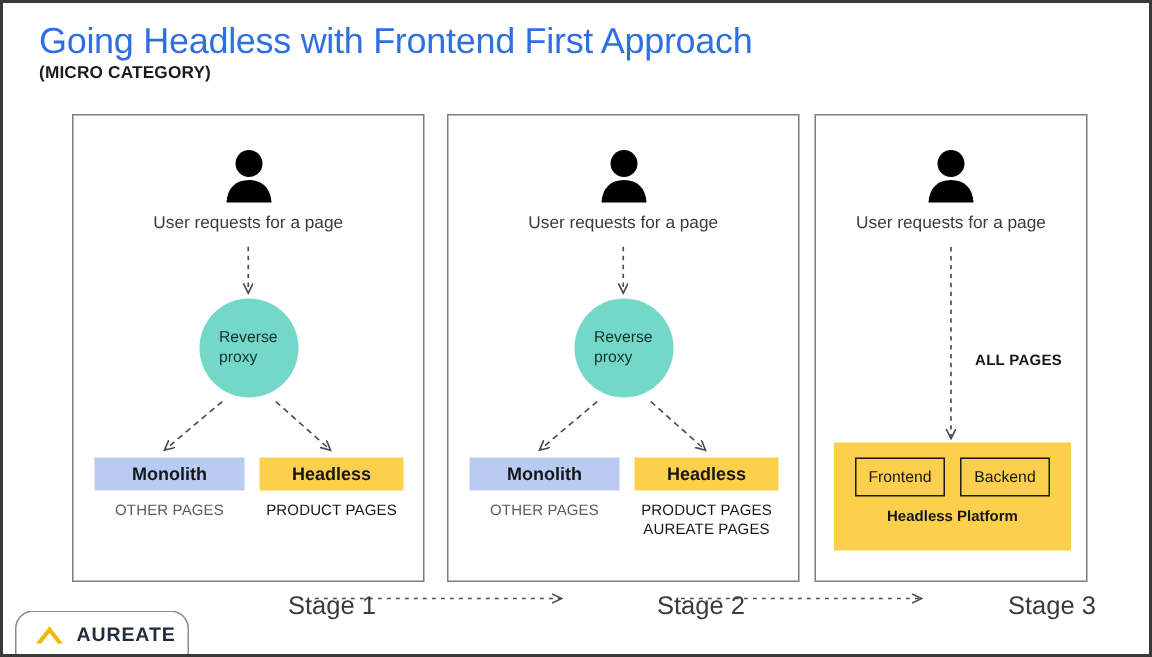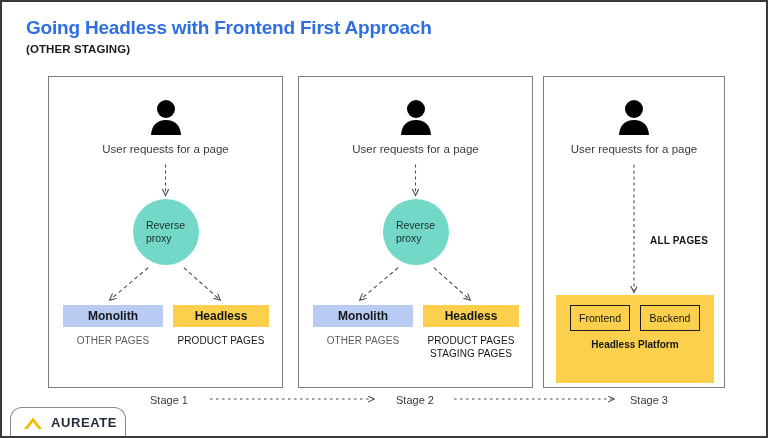--- a/index.html
+++ b/index.html
@@ -22,22 +22,22 @@
   }
 
   
   #header {
     position: absolute;
     left: 24px;
     top: 14px;
     width: 700px;
   }
   #title {
-    font-size: 19px;
-    font-weight: bold;
+    font-size: 24px;
+    font-weight: normal;
     color: #2f6fe0;
     letter-spacing: -0.2px;
     line-height: 24px;
     white-space: nowrap;
   }
   #subtitle {
     margin-top: 3px;
     font-size: 11.5px;
     font-weight: bold;
     color: #1b1b1b;
@@ -148,21 +148,21 @@
     font-size: 10px;
     font-weight: bold;
     color: #14161a;
     letter-spacing: 0.2px;
   }
   #platform {
     position: absolute;
     top: 218px;
     left: 12px;
     width: 158px;
-    height: 88px;
+    height: 72px;
     background: #fccf4d;
   }
   #platform-row {
     position: absolute;
     top: 10px;
     left: 0;
     width: 100%;
     display: flex;
     justify-content: center;
     gap: 10px;
@@ -185,22 +185,23 @@
     text-align: center;
     font-size: 10px;
     font-weight: bold;
     color: #14161a;
   }
 
   
   .stage-label {
     position: absolute;
     top: 392px;
-    font-size: 11px;
+    font-size: 17px;
     color: #3b3b3b;
+    margin-left: 42px;
   }
   #stage-1 { left: 148px; }
   #stage-2 { left: 394px; }
   #stage-3 { left: 628px; }
 
   #stage-arrows {
     position: absolute;
     left: 0;
     top: 386px;
     width: 768px;
@@ -233,21 +234,21 @@
     letter-spacing: 0.6px;
   }
 </style>
 </head>
 <body>
 
 <div id="frame">
 
   <div id="header">
     <div id="title">Going Headless with Frontend First Approach</div>
-    <div id="subtitle">(OTHER STAGING)</div>
+    <div id="subtitle">(MICRO CATEGORY)</div>
   </div>
 
   <div class="panel" id="panel-1">
 
     <div class="person">
       <svg viewBox="0 0 42 42">
         <circle cx="21" cy="12" r="9" fill="#000000"></circle>
         <path d="M21 23 C12 23 6.5 28.5 6 38 L36 38 C35.5 28.5 30 23 21 23 Z" fill="#000000"></path>
       </svg>
     </div>
@@ -305,21 +306,21 @@
         <span>Reverse</span><br>
         <span>proxy</span>
       </span>
     </div>
 
     <div class="dest mono" id="p2-mono">Monolith</div>
     <div class="dest head" id="p2-head">Headless</div>
     <div class="dest-note muted" id="p2-mono-note">OTHER PAGES</div>
     <div class="dest-note strong" id="p2-head-note">
       <div>PRODUCT PAGES</div>
-      <div>STAGING PAGES</div>
+      <div>AUREATE PAGES</div>
     </div>
   </div>
 
   <div class="panel" id="panel-3">
 
     <div class="person">
       <svg viewBox="0 0 42 42">
         <circle cx="21" cy="12" r="9" fill="#000000"></circle>
         <path d="M21 23 C12 23 6.5 28.5 6 38 L36 38 C35.5 28.5 30 23 21 23 Z" fill="#000000"></path>
       </svg>

